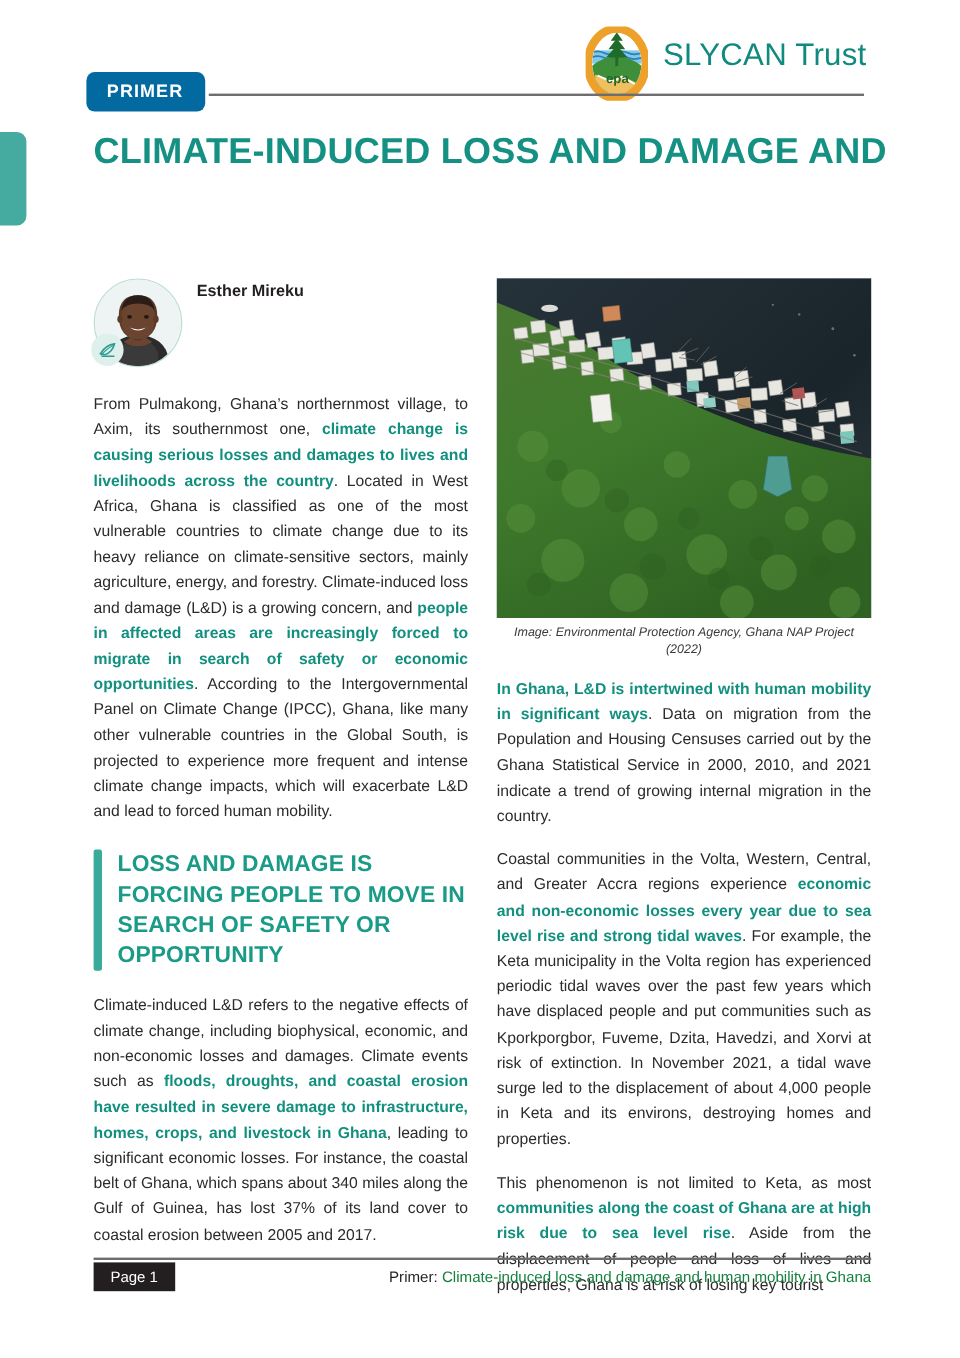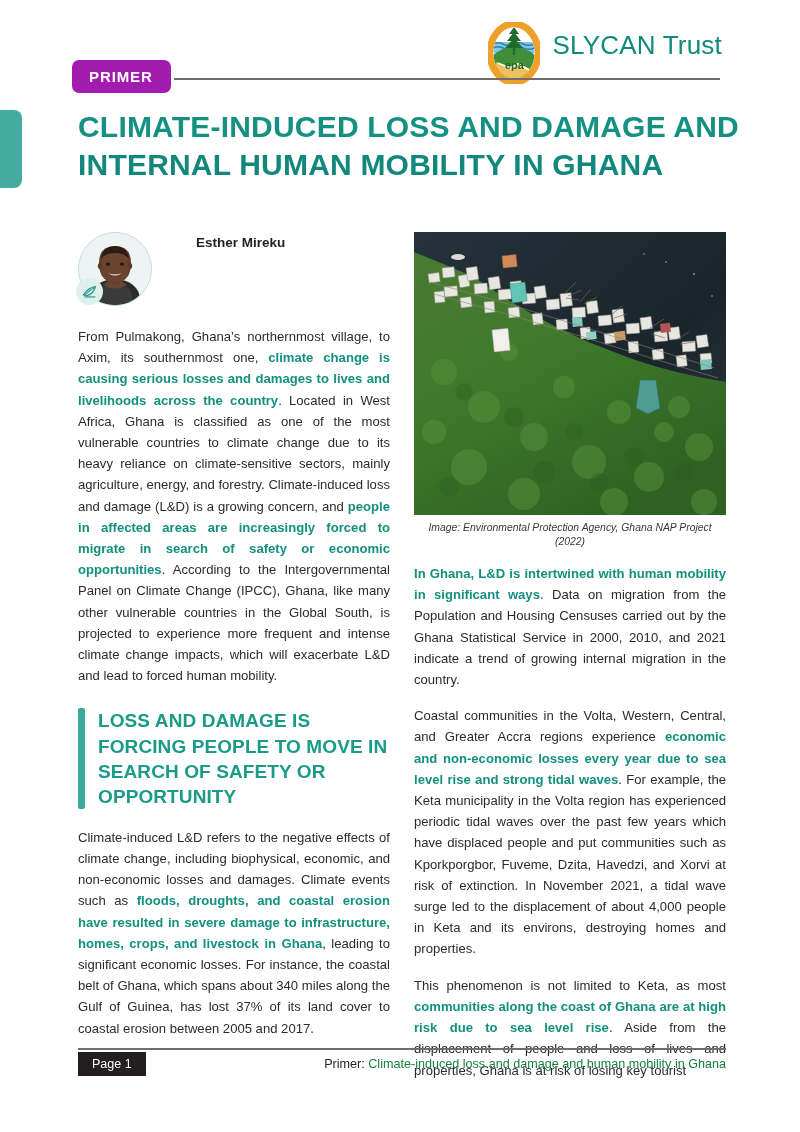--- a/index.html
+++ b/index.html
@@ -58,21 +58,21 @@
   .primer-row {
     position: absolute;
     left: 72px;
     top: 60px;
     width: 648px;
     height: 36px;
   }
   .primer-badge {
     position: absolute;
     left: 0; top: 0;
-    background: #a21caf;
+    background: #0369a1;
     color: #ffffff;
     font-size: 15px;
     font-weight: bold;
     letter-spacing: .9px;
     padding: 9px 18px 9px 17px;
     border-radius: 7px;
     line-height: 1;
   }
   .primer-rule {
     position: absolute;
@@ -149,21 +149,21 @@
     left: -2px;
     bottom: -1px;
     width: 27px;
     height: 27px;
     border-radius: 50%;
     background: #dff0ec;
     display: flex;
     align-items: center;
     justify-content: center;
   }
-  .author-text { padding-top: 3px; margin-left: 32px; }
+  .author-text { padding-top: 3px; }
   .author-name {
     font-size: 13.5px;
     font-weight: bold;
     color: #231f20;
     margin-bottom: 2px;
   }
   .author-role {
     font-size: 12.2px;
     font-style: italic;
     color: #231f20;
@@ -295,21 +295,20 @@
   </div>
 
   <div class="primer-row">
     <div class="primer-badge">PRIMER</div>
     <div class="primer-rule"></div>
   </div>
 </div>
 
 <div class="doc-title">
   <div class="l1">CLIMATE-INDUCED LOSS AND DAMAGE AND</div>
-  <div class="l2">INTERNAL HUMAN MOBILITY IN GHANA</div>
 </div>
 
 <div class="columns">
 
   <div class="col col-left">
 
     <div class="author">
       <div class="avatar-wrap">
         <div class="avatar">
           <svg viewBox="0 0 72 72" width="72" height="72" xmlns="http://www.w3.org/2000/svg">

